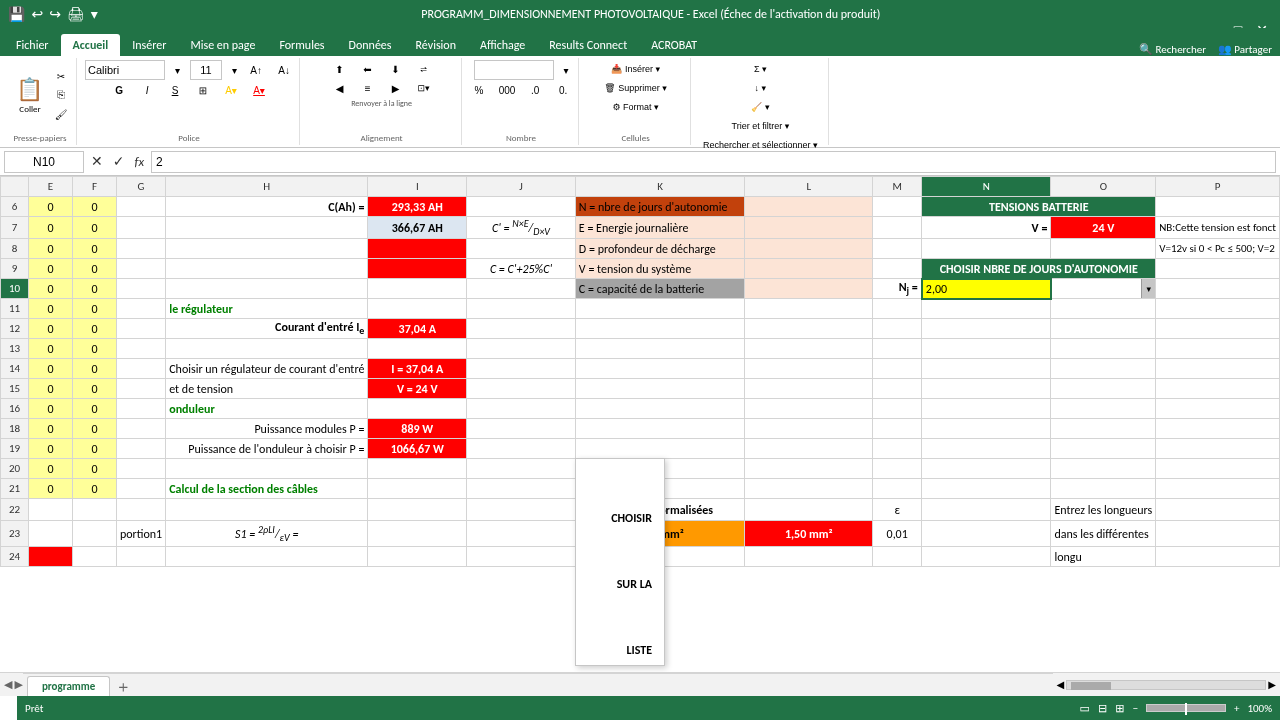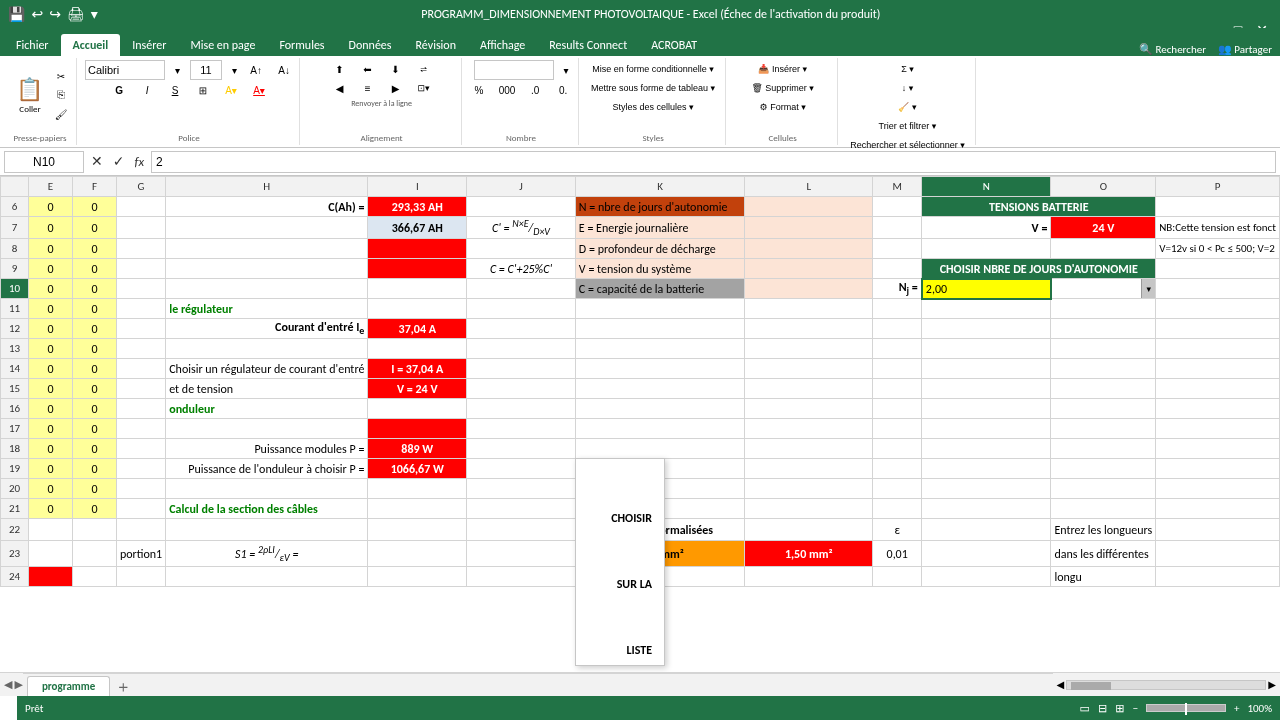--- a/index.html
+++ b/index.html
@@ -393,28 +393,20 @@
         <div class="rb-row">
           <button class="small-btn">%</button>
           <button class="small-btn">000</button>
           <button class="small-btn">.0</button>
           <button class="small-btn">0.</button>
         </div>
       </div>
       <div class="ribbon-group-label">Nombre</div>
     </div>
 
-    <div class="ribbon-group" style="min-width:130px;">
-      <div class="ribbon-group-buttons rb-col">
-        <button class="small-btn" style="font-size:9px;width:auto;padding:2px 4px;">Mise en forme conditionnelle ▾</button>
-        <button class="small-btn" style="font-size:9px;width:auto;padding:2px 4px;">Mettre sous forme de tableau ▾</button>
-        <button class="small-btn" style="font-size:9px;width:auto;padding:2px 4px;">Styles des cellules ▾</button>
-      </div>
-      <div class="ribbon-group-label">Styles</div>
-    </div>
 
     <div class="ribbon-group" style="min-width:110px;">
       <div class="ribbon-group-buttons rb-col">
         <button class="small-btn" style="font-size:9px;width:auto;padding:2px 4px;">📥 Insérer ▾</button>
         <button class="small-btn" style="font-size:9px;width:auto;padding:2px 4px;">🗑 Supprimer ▾</button>
         <button class="small-btn" style="font-size:9px;width:auto;padding:2px 4px;">⚙ Format ▾</button>
       </div>
       <div class="ribbon-group-label">Cellules</div>
     </div>
 
@@ -645,35 +637,20 @@
           <td></td>
           <td></td>
           <td></td>
           <td></td>
           <td></td>
           <td></td>
           <td></td>
           <td></td>
         </tr>
 
-        <tr>
-          <td class="row-header">17</td>
-          <td class="cell-yellow cell-align-center">0</td>
-          <td class="cell-yellow cell-align-center">0</td>
-          <td></td>
-          <td></td>
-          <td class="cell-red"></td>
-          <td></td>
-          <td></td>
-          <td></td>
-          <td></td>
-          <td></td>
-          <td></td>
-          <td></td>
-        </tr>
 
         <tr>
           <td class="row-header">18</td>
           <td class="cell-yellow cell-align-center">0</td>
           <td class="cell-yellow cell-align-center">0</td>
           <td></td>
           <td class="cell-align-right">Puissance modules  P =</td>
           <td class="cell-red cell-align-center cell-bold">889 W</td>
           <td></td>
           <td></td>

